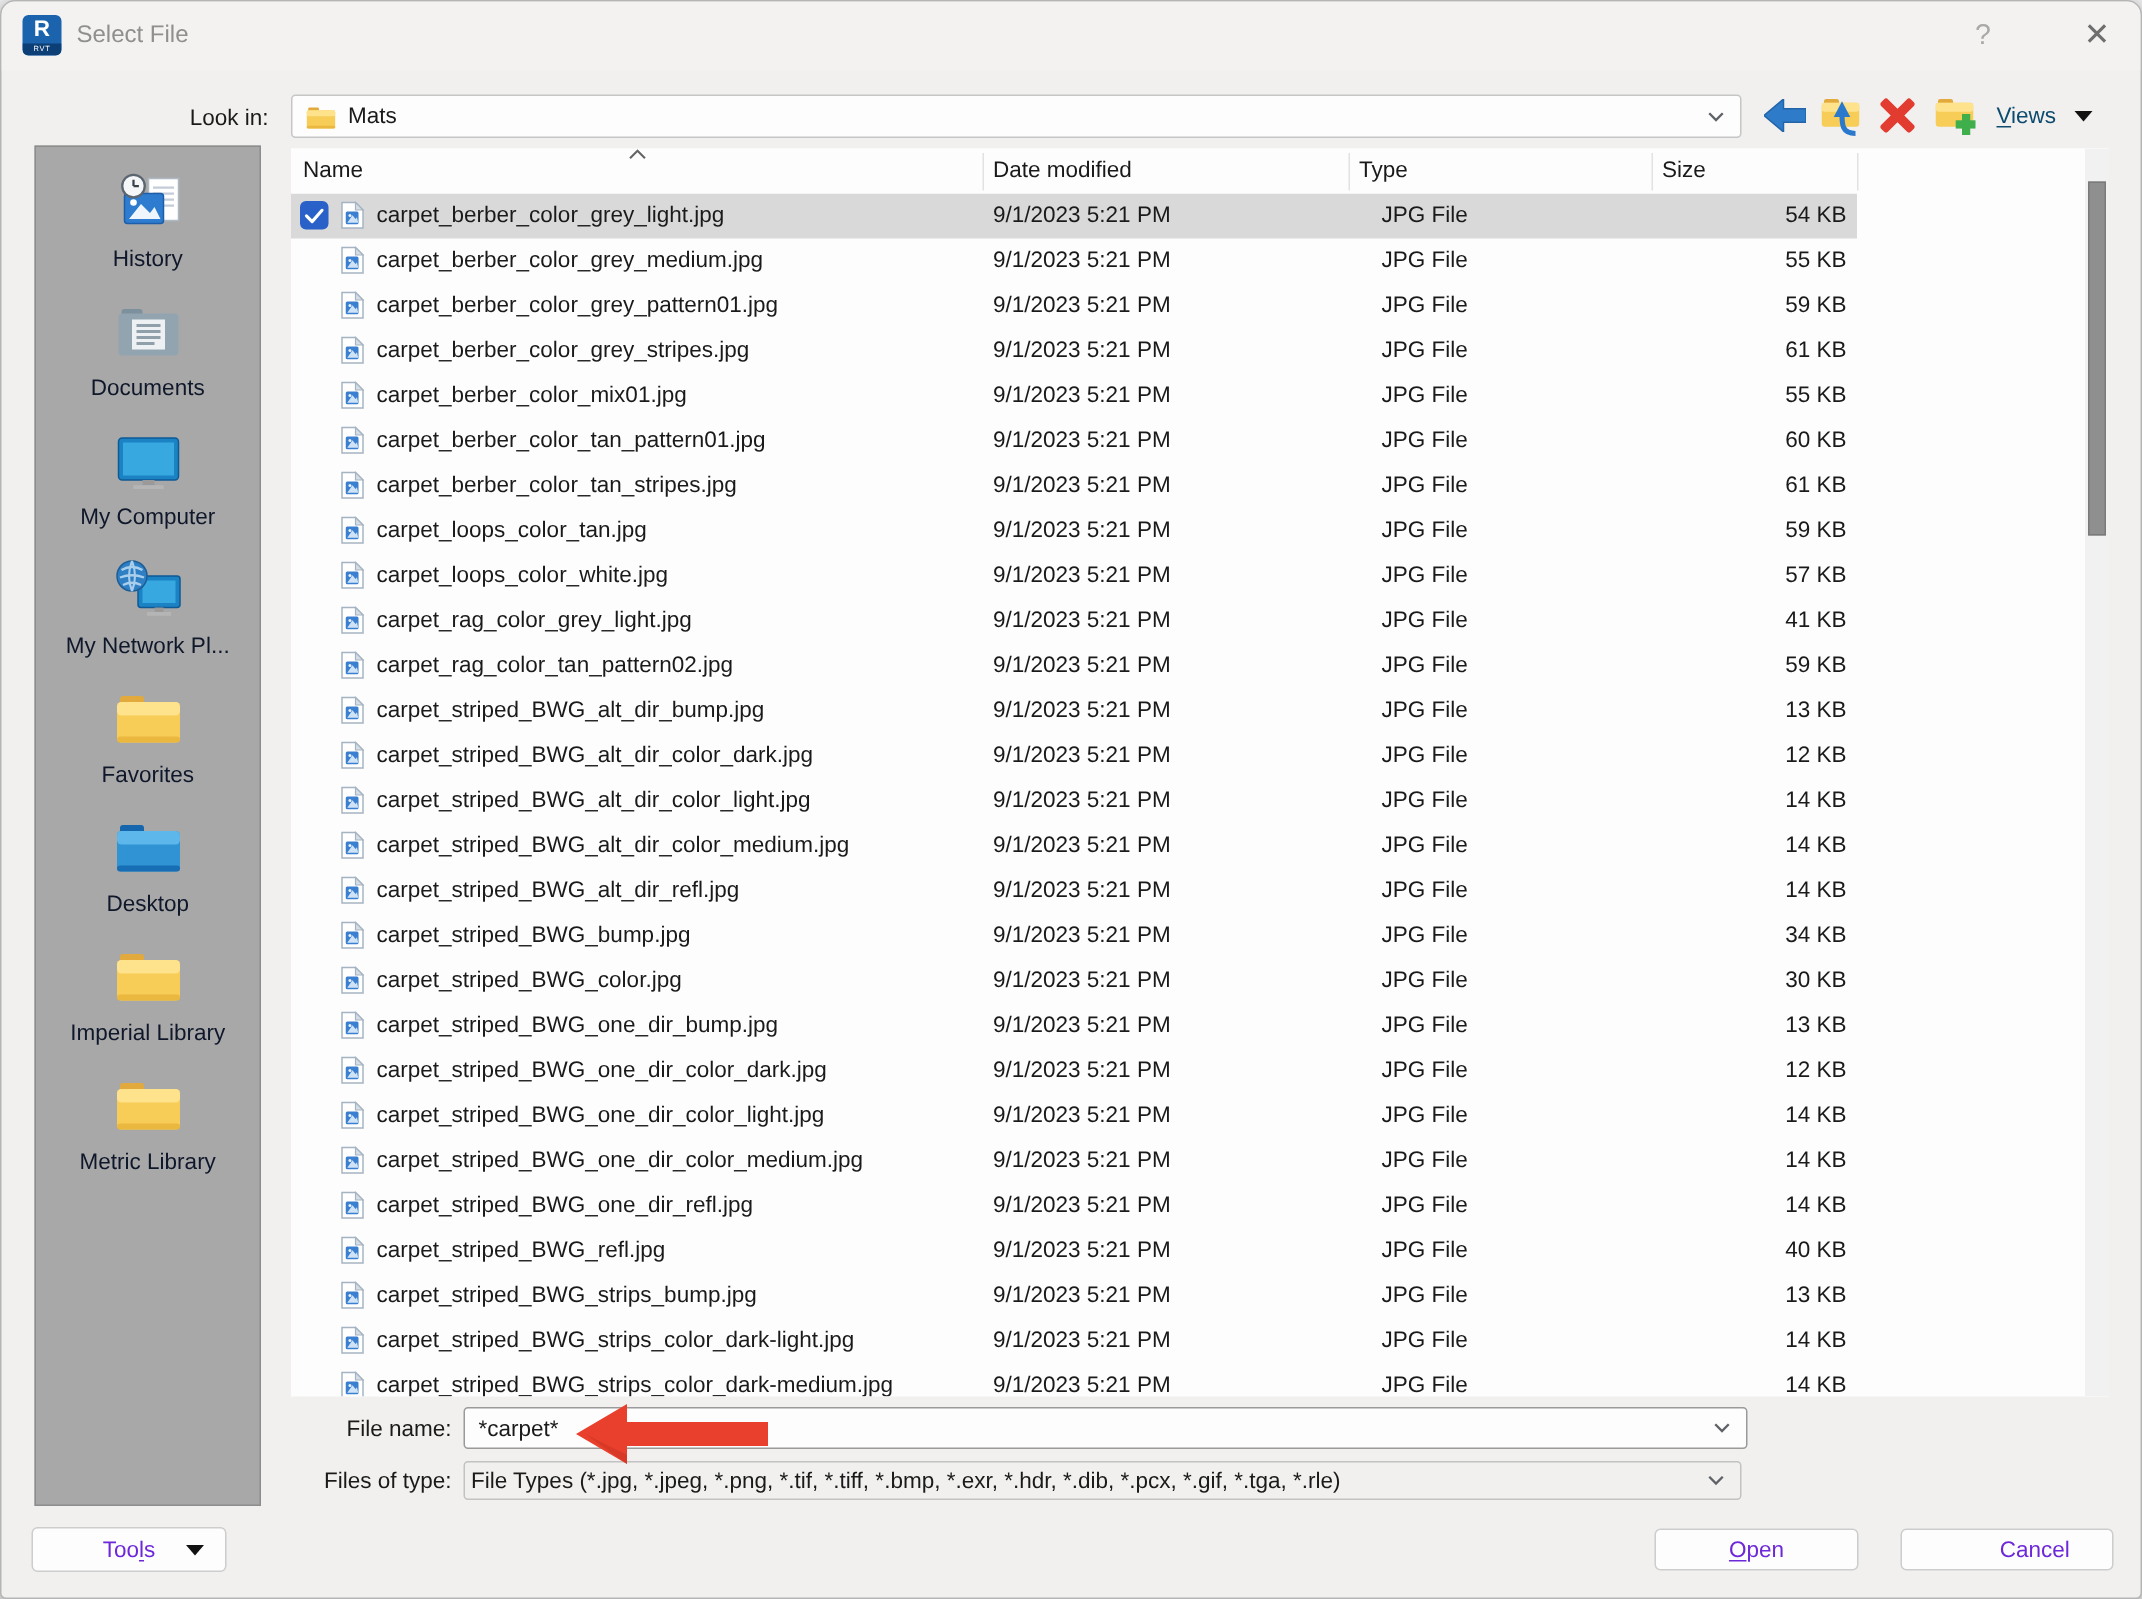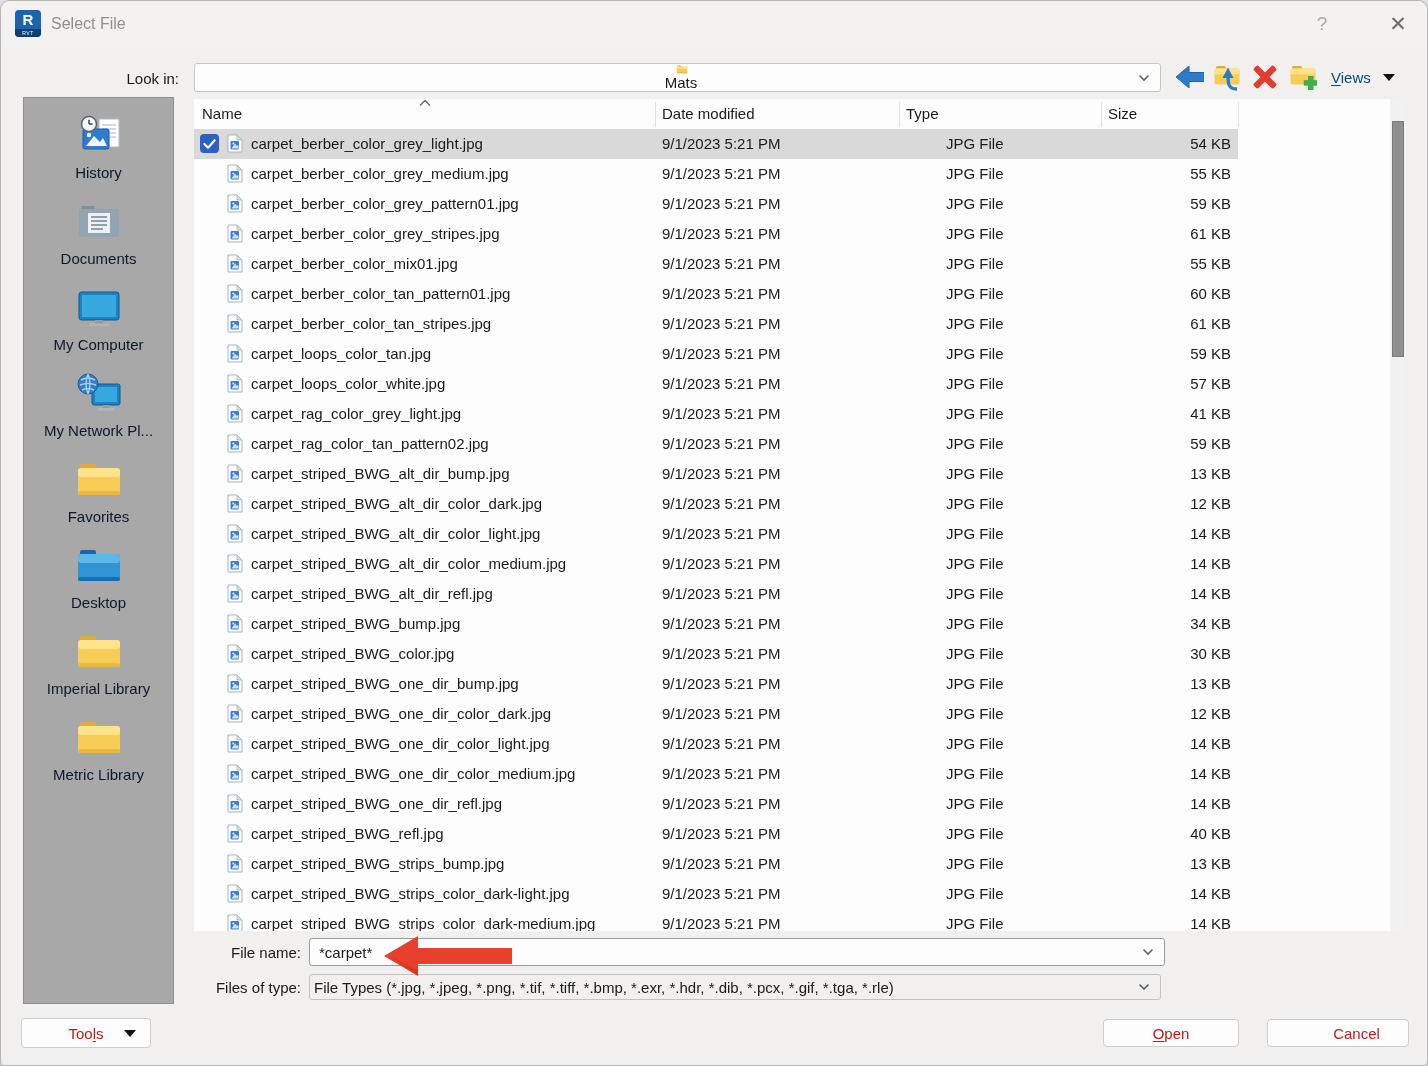--- a/index.html
+++ b/index.html
@@ -11,21 +11,21 @@
   .app-icon{position:absolute;left:14px;top:9px;width:26px;height:27px;border-radius:4px;background:#1b63ad;overflow:hidden;}
   .app-icon .r{display:block;text-align:center;color:#fff;font-weight:bold;font-size:15px;line-height:19px;}
   .app-icon .sub{display:block;text-align:center;color:#fff;font-size:5px;line-height:8px;background:#0d3f77;letter-spacing:.5px;}
   .win-title{position:absolute;left:50px;top:0;line-height:46px;font-size:16px;color:#8f8f8f;}
   .win-help{position:absolute;left:1304px;top:8px;width:34px;height:30px;text-align:center;line-height:30px;font-size:19px;color:#a9a9a9;cursor:default;}
   .win-close{position:absolute;left:1378px;top:8px;width:38px;height:30px;text-align:center;line-height:30px;font-size:21px;color:#6e6e6e;cursor:default;}
   
   .label{position:absolute;font-size:15px;color:#1a1a1a;}
   .lookin-label{left:60px;top:69px;width:118px;text-align:right;}
   .combo{position:absolute;background:#fdfdfd;border:1px solid #c6c6c6;border-radius:3px;box-sizing:border-box;display:flex;align-items:center;}
-  .lookin-combo{left:193px;top:62px;width:967px;height:29px;flex-direction:column;}
+  .lookin-combo{left:193px;top:62px;width:967px;height:29px;}
   .combo .chev{position:absolute;right:10px;top:50%;transform:translateY(-50%);}
   .combo .val{font-size:15px;color:#1a1a1a;margin-left:7px;white-space:nowrap;}
   
   .tb-btn{position:absolute;top:60px;height:32px;display:flex;align-items:center;justify-content:center;cursor:default;}
   .views-btn{left:1330px;top:60px;height:32px;position:absolute;display:flex;align-items:center;font-size:15px;color:#0c4a6e;}
   .views-caret{width:0;height:0;border-left:6px solid transparent;border-right:6px solid transparent;border-top:7px solid #111;margin-left:12px;}
   .mn{text-decoration:underline;text-underline-offset:2px;}
   
   .sidebar{position:absolute;left:22px;top:96px;width:151px;height:907px;background:#a8a8a8;border:1px solid #8d8d8d;box-sizing:border-box;padding-top:10px;}
   .side-item{height:86px;display:flex;flex-direction:column;align-items:center;cursor:default;}
@@ -36,35 +36,35 @@
   .lheader{position:absolute;left:0;top:0;width:100%;height:30px;background:#fdfdfd;font-size:15px;color:#1a1a1a;}
   .lheader .h{position:absolute;top:6px;cursor:default;}
   .hdiv{position:absolute;top:3px;height:25px;width:1px;background:#e2e2e2;}
   .sort-caret{position:absolute;left:224px;top:0px;}
   .rows{position:absolute;left:0;top:30px;width:100%;height:802px;overflow:hidden;}
   .frow{position:relative;height:30px;font-size:15px;color:#1a1a1a;cursor:default;}
   .frow.selected{background:linear-gradient(to right,#d9d9d9 0,#d9d9d9 1044px,transparent 1044px);}
   .frow .cell{position:absolute;top:0;line-height:29px;white-space:nowrap;}
   .frow .name{left:57px;}
   .frow .date{left:468px;}
-  .frow .ftype{left:752px;text-align:center;}
+  .frow .ftype{left:727px;text-align:center;}
   .frow .size{left:907px;width:130px;text-align:right;}
   .frow .ficon{position:absolute;left:33px;top:5px;}
   .frow .chk{position:absolute;left:6px;top:5px;width:19px;height:19px;border-radius:4px;background:#2a61c8;display:flex;align-items:center;justify-content:center;}
   .scroll-track{position:absolute;left:1196px;top:0;width:16px;height:832px;background:#f1f1f1;}
   .scroll-thumb{position:absolute;left:2px;top:22px;width:12px;height:236px;background:#8f8f8f;border:1px solid #7a7a7a;box-sizing:border-box;}
   
   .fname-label{left:100px;top:943px;width:200px;text-align:right;}
   .fname-combo{left:308px;top:937px;width:856px;height:28px;border-color:#9a9a9a;}
   .ftype-label{left:100px;top:978px;width:200px;text-align:right;}
   .ftype-combo{left:308px;top:973px;width:852px;height:26px;background:#f1f0ee;border-color:#c2c2c2;}
   .red-arrow{position:absolute;left:383px;top:933px;z-index:6;}
   
   .btn{position:absolute;background:#fdfdfd;border:1px solid #cdcdcd;border-radius:4px;box-sizing:border-box;
-       display:flex;align-items:center;justify-content:center;font-size:15px;color:#b91c1c;cursor:default;}
+       display:flex;align-items:center;justify-content:center;font-size:15px;color:#6d28d9;cursor:default;}
   .tools-btn{left:20px;top:1017px;width:130px;height:30px;}
   .tools-caret{position:absolute;right:14px;top:11px;width:0;height:0;border-left:6px solid transparent;border-right:6px solid transparent;border-top:7px solid #111;}
   .open-btn{left:1102px;top:1018px;width:136px;height:28px;}
   .cancel-btn{left:1266px;top:1018px;width:142px;height:28px;padding-left:37px;}
 </style>
 </head>
 <body>
 
 <svg width="0" height="0" style="position:absolute">
   <defs>

